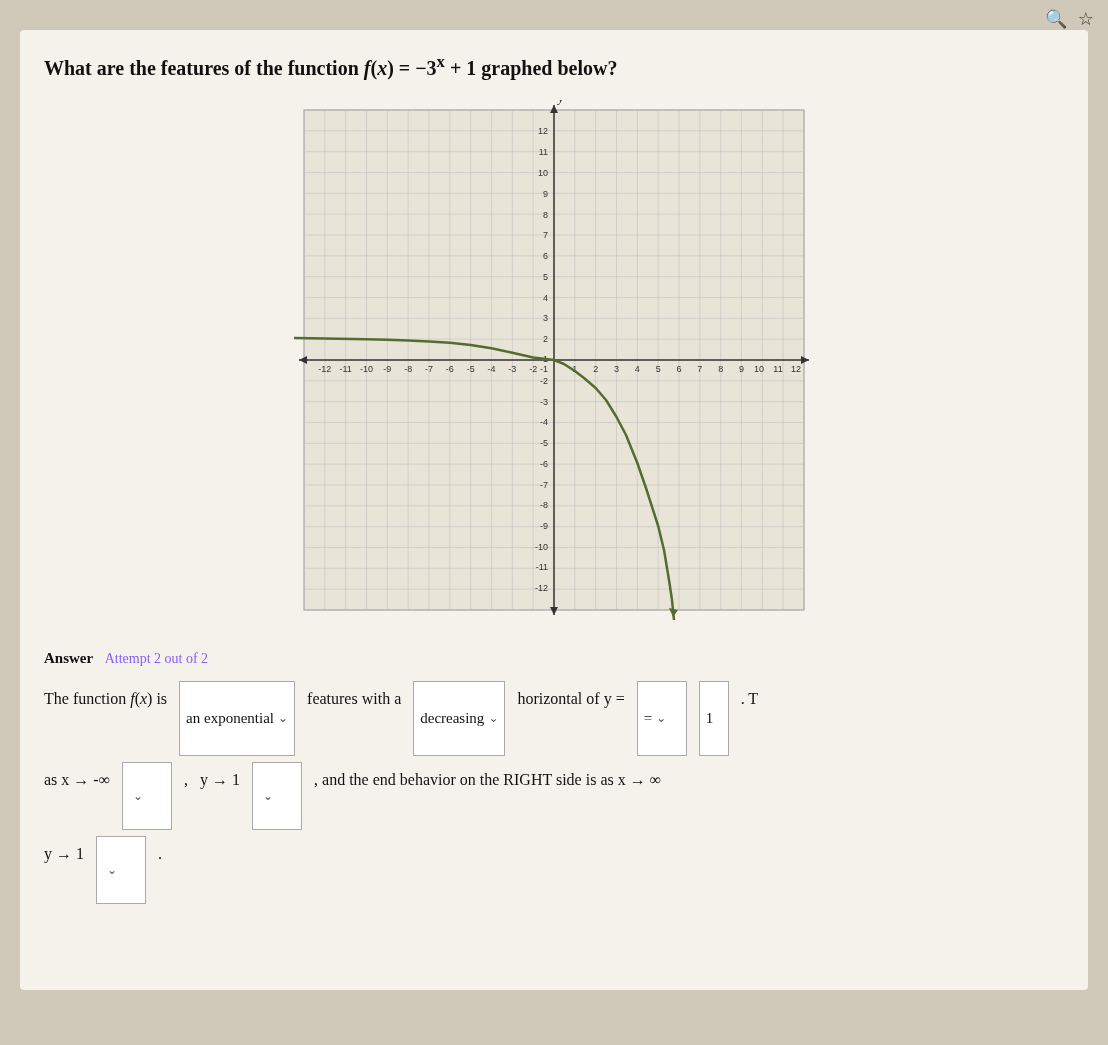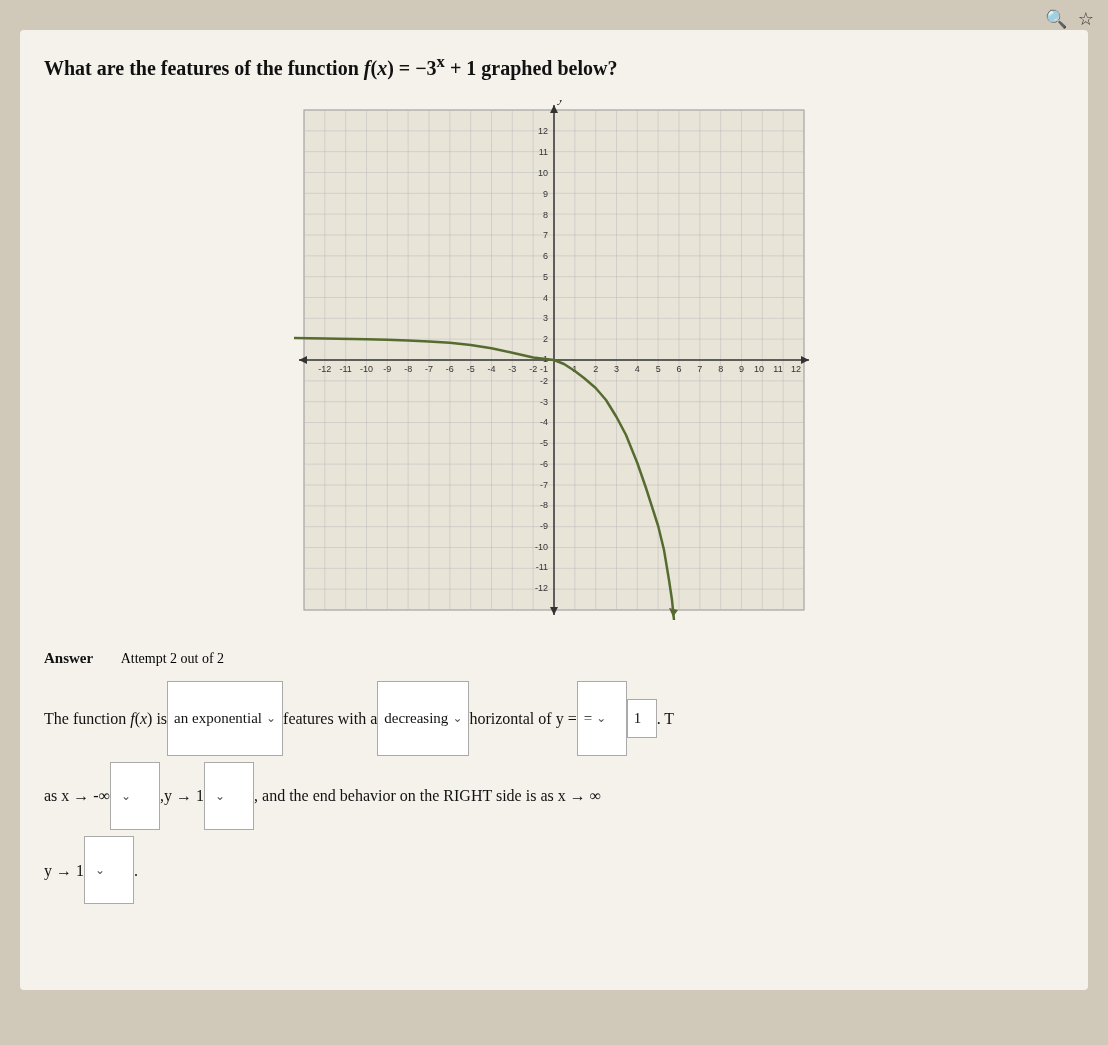--- a/index.html
+++ b/index.html
@@ -46,34 +46,33 @@
     }
     .answer-label {
       font-weight: bold;
       font-size: 15px;
       margin-bottom: 14px;
       color: #111;
     }
     .attempt-label {
       font-weight: normal;
       font-size: 14px;
-      color: #000000;
-      margin-left: 24px;
+      color: #8b5cf6;
+      margin-left: 8px;
     }
     .answer-text {
       font-size: 16px;
       line-height: 2.2;
       color: #111;
     }
     .answer-text p {
       margin-bottom: 6px;
       display: flex;
       flex-wrap: wrap;
-      align-items: center;
-      gap: 0;
+      gap: 12px;
     }
     .dropdown {
       display: inline-flex;
       align-items: center;
       border: 1px solid #aaa;
       background: #fff;
       padding: 20px 6px;
       font-size: 15px;
       min-width: 50px;
       cursor: pointer;

